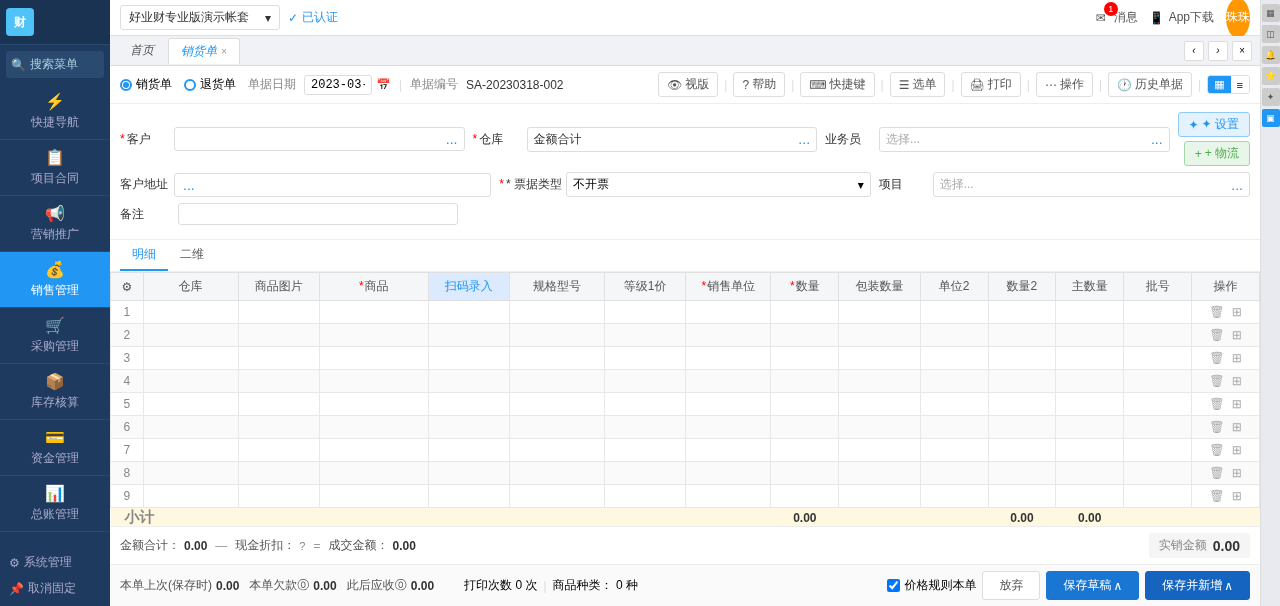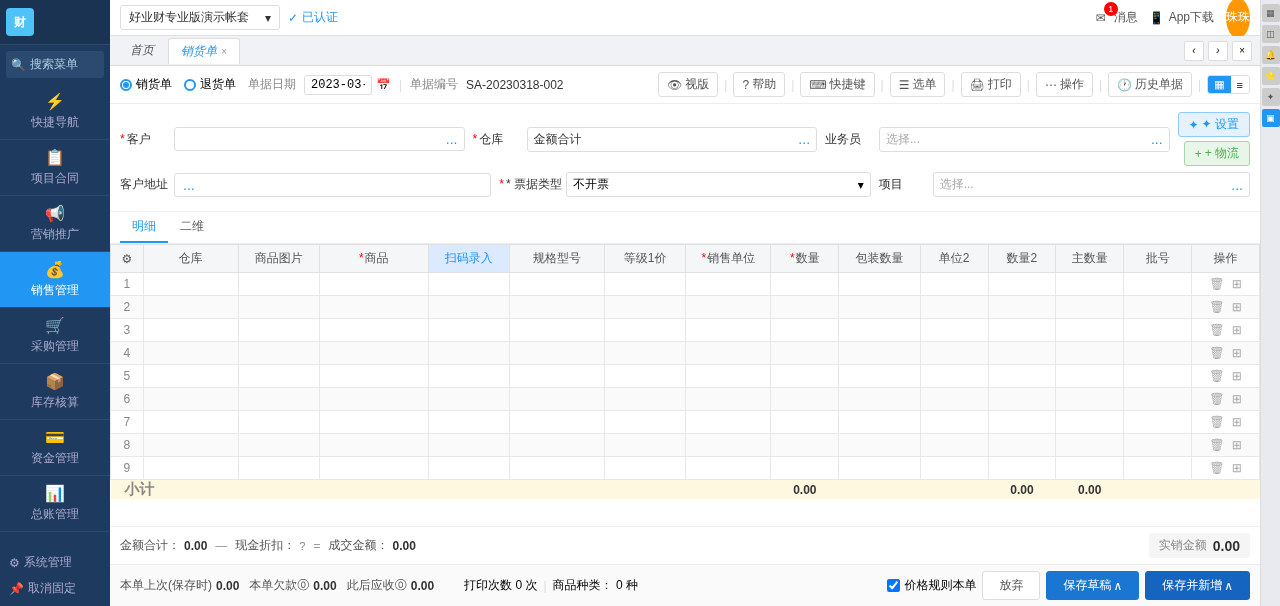--- a/index.html
+++ b/index.html
@@ -344,20 +344,24 @@
             <span style="margin-left:auto;">▾</span>
           </div>
         </div>
         <div class="field-group">
           <span class="field-label">项目</span>
           <div class="field-input" style="flex:1;">
             <span style="color:#aaa;">选择...</span>
             <span class="field-dots">...</span>
           </div>
         </div>
+      </div>
+      <div class="form-row">
+        <span class="field-label">备注</span>
+        <input type="text" style="width: 280px; border: 1px solid rgb(221, 221, 221); border-radius: 3px; padding: 3px 6px; font-size: 12px;">
       </div>
     </div>
 
     <div class="tabs-section">
       <div class="section-tab active">
         <span>明细</span>
       </div>
       <div class="section-tab">
         <span>二维</span>
       </div>

